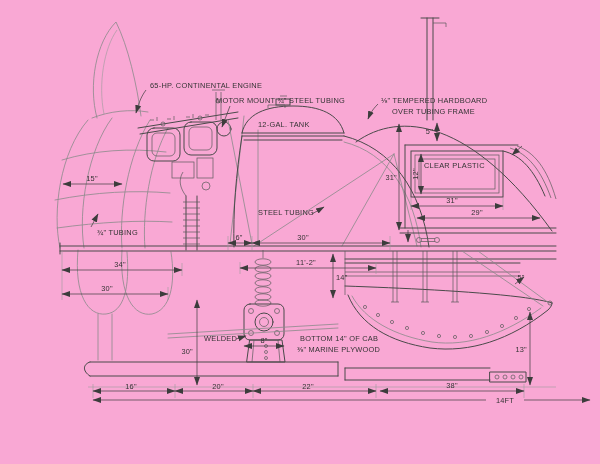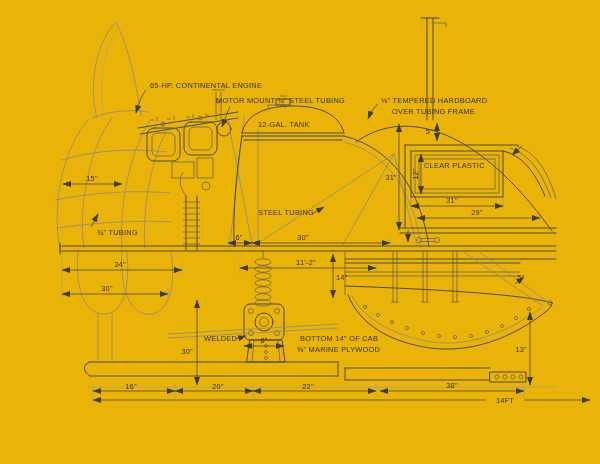--- a/index.html
+++ b/index.html
@@ -1,16 +1,16 @@
 <!DOCTYPE html>
 <html><head>
 <meta charset="utf-8">
 <style>
   html,body{margin:0;padding:0;background:#fff;}
-  .page{position:relative;width:600px;height:464px;background:#eab308;overflow:hidden;}
+  .page{position:relative;width:600px;height:464px;background:#f9a8d4;overflow:hidden;}
   svg{position:absolute;top:0;left:0;}
   .s1{stroke:#4a4a4a;stroke-width:1;fill:none;stroke-linecap:round;}
   .s2{stroke:#8a8a8a;stroke-width:.8;fill:none;stroke-linecap:round;}
   .s3{stroke:#5a5a5a;stroke-width:.7;fill:none;}
   .d{stroke:#3c3c3c;stroke-width:.7;fill:none;}
   .x{stroke:#9a9a9a;stroke-width:.6;fill:none;}
   text{font-family:"Liberation Sans","DejaVu Sans",sans-serif;font-size:7.4px;fill:#333;letter-spacing:.25px;}
   .tm{text-anchor:middle;} .te{text-anchor:end;}
 </style>
 </head>

